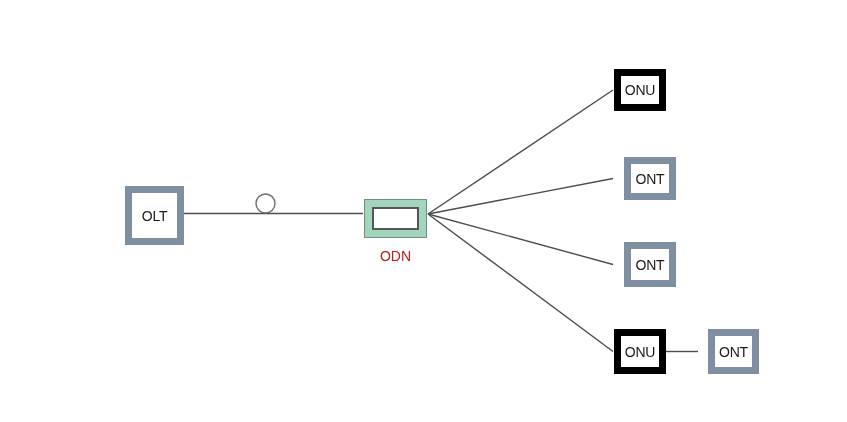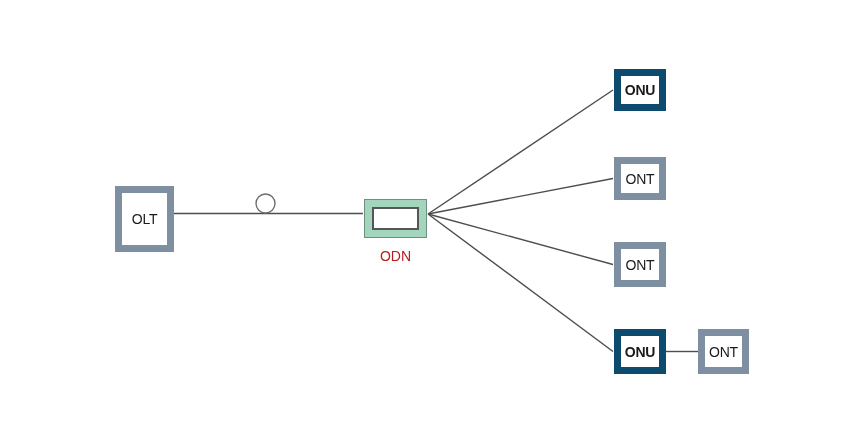--- a/index.html
+++ b/index.html
@@ -26,24 +26,24 @@
     position: absolute;
     box-sizing: border-box;
     background: #ffffff;
     display: flex;
     align-items: center;
     justify-content: center;
     font-size: 14px;
     color: #1a1a1a;
     letter-spacing: -0.2px;
   }
-  .node-slate  { border: 7px solid #7d8fa1; }
-  .node-orange { border: 7px solid #0c4a6e; font-weight: bold; }
+  .node-slate  { border: 7px solid #7d8fa1; margin-left: 10px; }
+  .node-orange { border: 7px solid #000000; }
 
-  .node-olt  { left: 115px; top: 186px; width: 59px; height: 66px; }
+  .node-olt  { left: 115px; top: 186px; width: 59px; height: 59px; }
   .node-onu1 { left: 614px; top:  69px; width: 52px; height: 42px; }
   .node-ont1 { left: 614px; top: 157px; width: 52px; height: 43px; }
   .node-ont2 { left: 614px; top: 242px; width: 52px; height: 45px; }
   .node-onu2 { left: 614px; top: 329px; width: 52px; height: 45px; }
   .node-ont3 { left: 698px; top: 329px; width: 51px; height: 45px; }
 
   .odn-outer {
     position: absolute;
     left: 364px; top: 199px;
     width: 63px; height: 39px;

